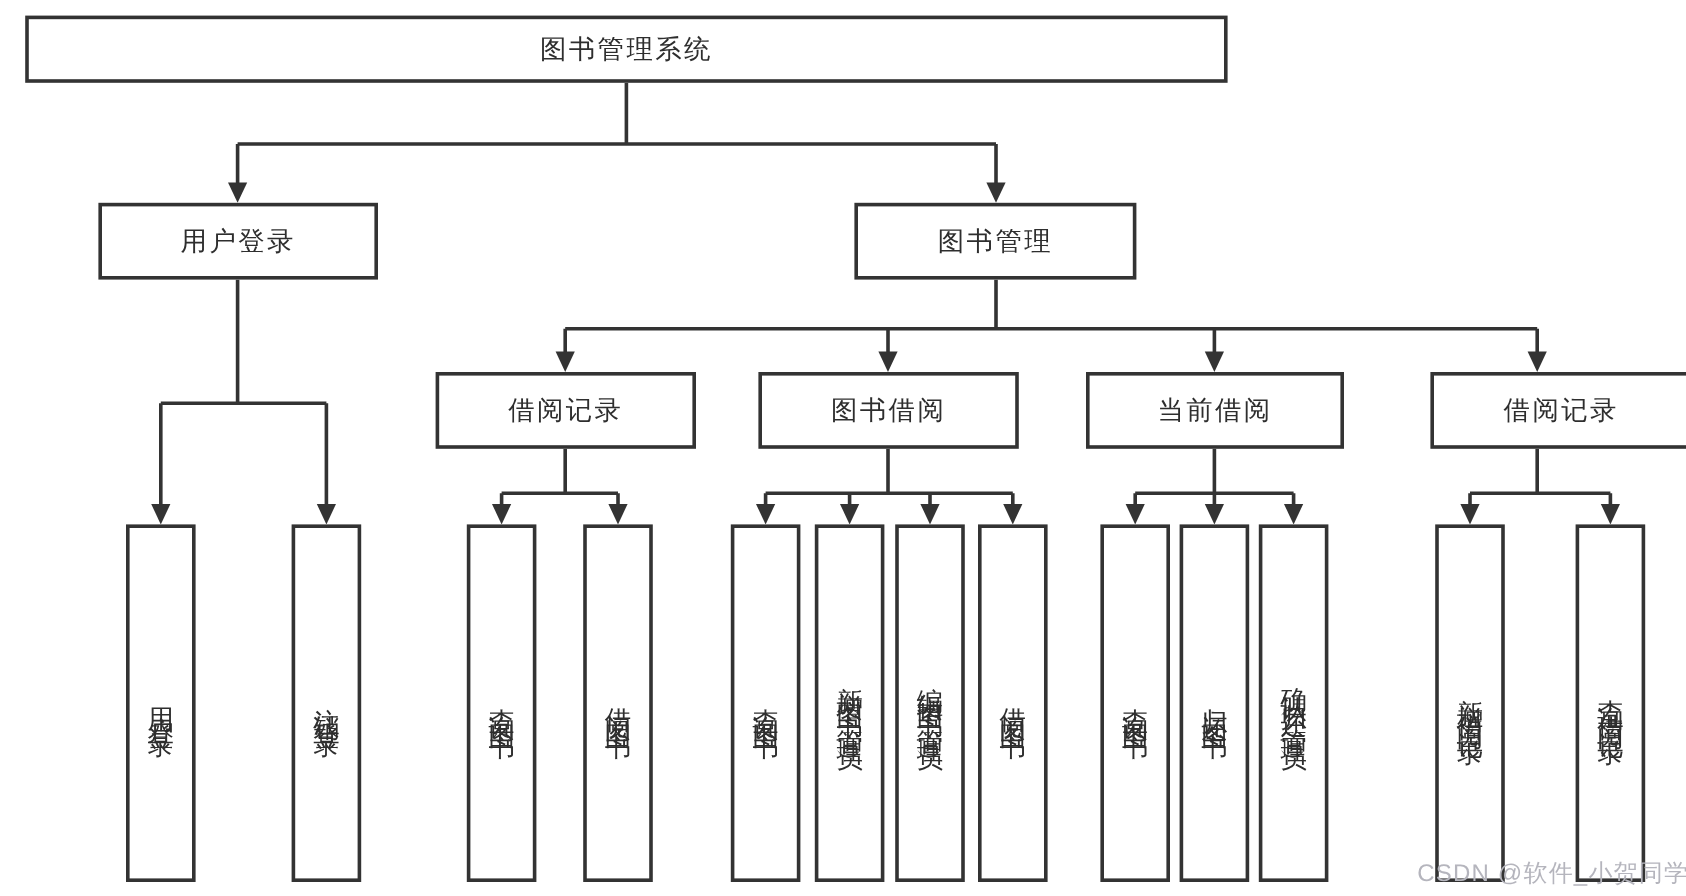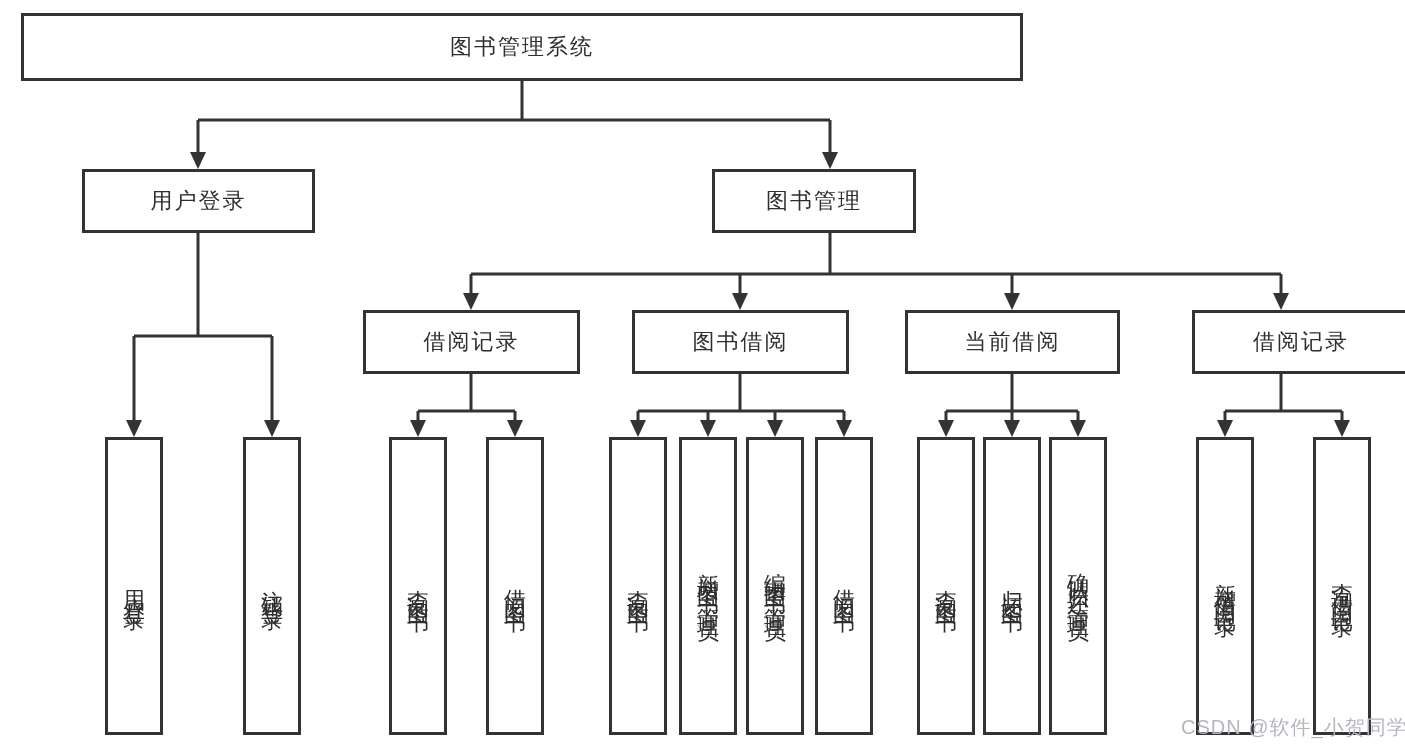--- a/index.html
+++ b/index.html
@@ -89,28 +89,28 @@
       <polygon points="767,420 783,420 775,437"></polygon>
       <polygon points="836,420 852,420 844,437"></polygon>
       <polygon points="938,420 954,420 946,437"></polygon>
       <polygon points="1004,420 1020,420 1012,437"></polygon>
       <polygon points="1070,420 1086,420 1078,437"></polygon>
       <polygon points="1217,420 1233,420 1225,437"></polygon>
       <polygon points="1334,420 1350,420 1342,437"></polygon>
     </g>
   </svg>
 
-  <div class="box h-box" style="left:21px; top:13px; width:1002px; height:68px;">
+  <div class="box h-box" style="left:21px; top:13px; width:1002px; height:56px;">
     <span>图书管理系统</span>
   </div>
 
   <div class="box h-box" style="left:82px; top:169px; width:233px; height:64px;">
     <span>用户登录</span>
   </div>
-  <div class="box h-box" style="left:712px; top:169px; width:204px; height:64px;">
+  <div class="box h-box" style="left:712px; top:169px; width:235px; height:64px;">
     <span>图书管理</span>
   </div>
 
   <div class="box h-box" style="left:363px; top:310px; width:217px; height:64px;">
     <span>借阅记录</span>
   </div>
   <div class="box h-box" style="left:632px; top:310px; width:217px; height:64px;text-align:right;">
     <span>图书借阅</span>
   </div>
   <div class="box h-box" style="left:905px; top:310px; width:215px; height:64px;">

